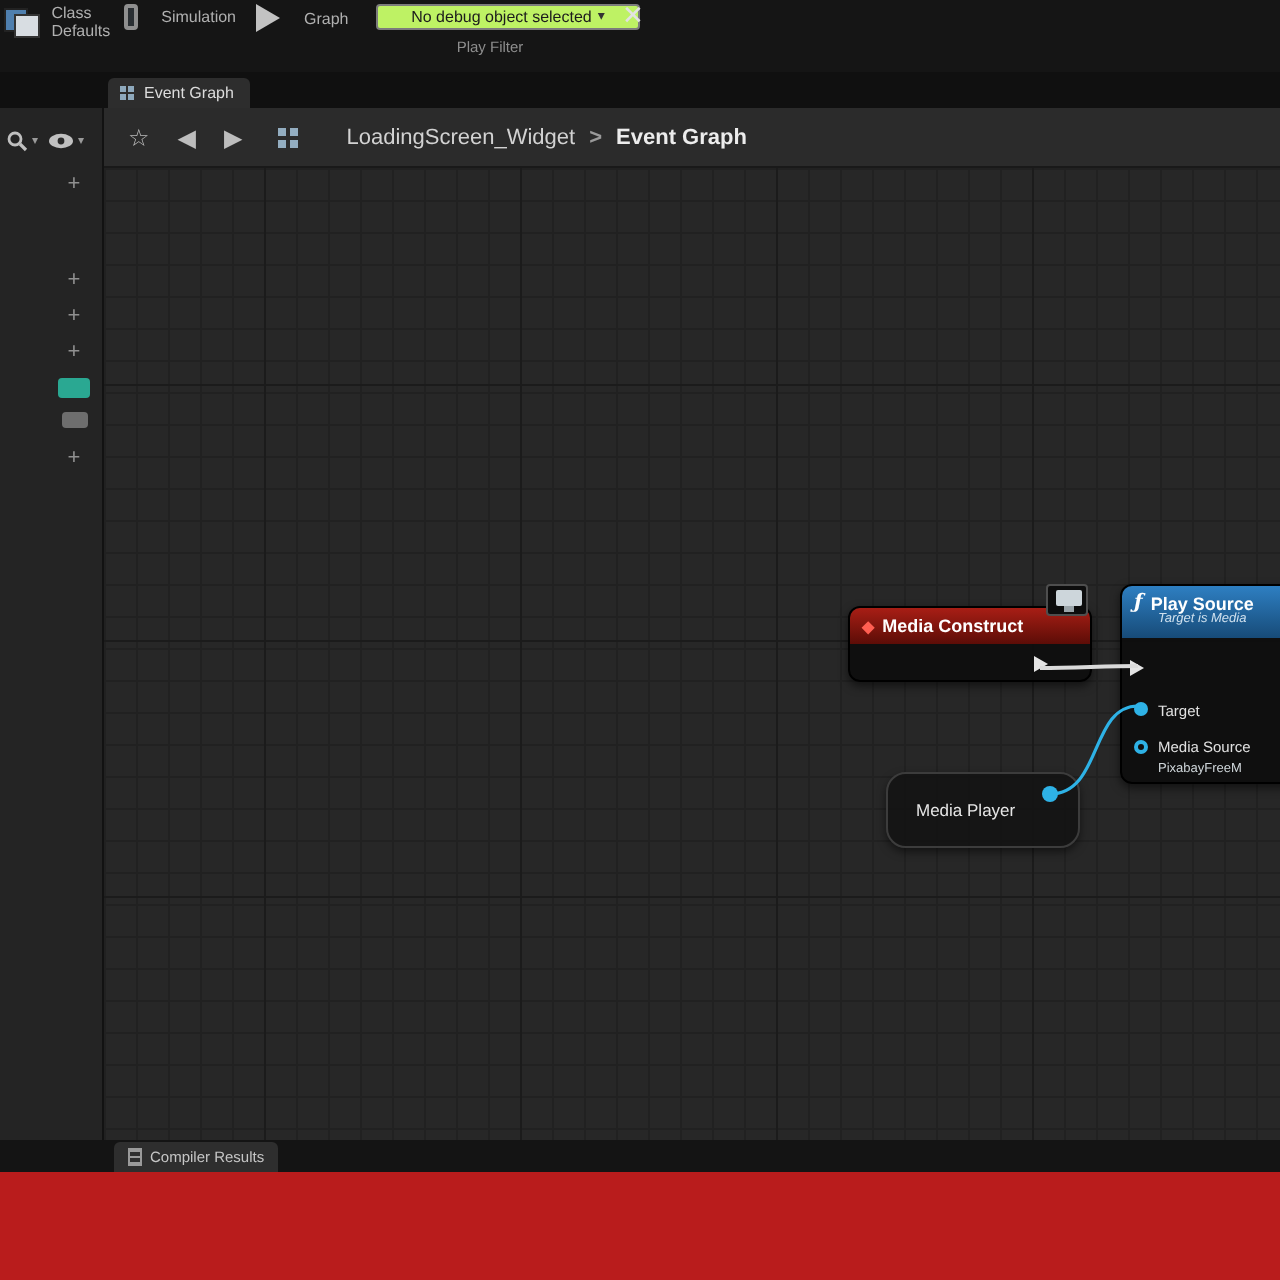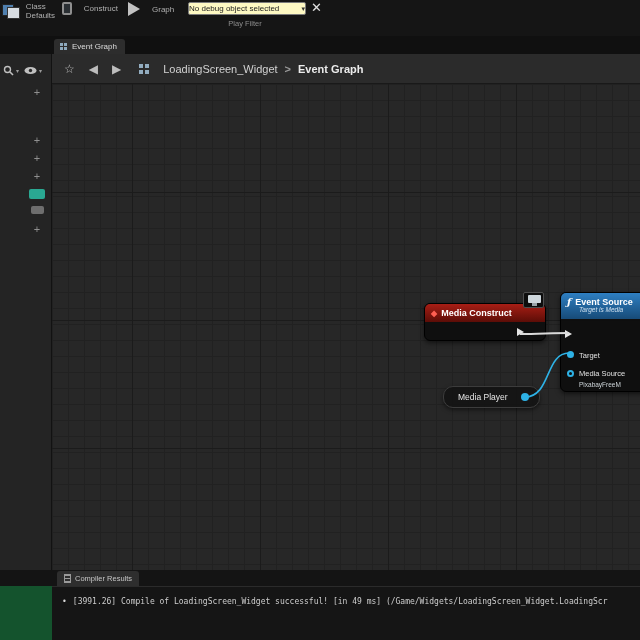--- a/index.html
+++ b/index.html
@@ -13,22 +13,22 @@
   .abs { position:absolute; }
 
   
   .topbar { left:0; top:0; width:640px; height:36px; background:#151515; }
   .tbtn { display:flex; flex-direction:row; align-items:center; gap:12px; color:#b0b0b0; font-size:8px; cursor:default; }
   .cd-icon { width:20px; height:15px; position:relative; }
   .cd-icon .back { position:absolute; left:0; top:0; width:12px; height:12px; background:#4f7fae; border:1px solid #222; }
   .cd-icon .front { position:absolute; left:5px; top:3px; width:13px; height:12px; background:#d8dde2; border:1px solid #333; }
   .sim-icon { width:16px; height:13px; border:2px solid #8f8f8f; border-radius:2px; background:#2a2f33; }
   .play-icon { width:0; height:0; border-left:12px solid #c2c2c2; border-top:7px solid transparent; border-bottom:7px solid transparent; }
-  .debug-dd { left:188px; top:2px; width:118px; height:13px; background:#fef9c3; border:1px solid #7c7c7c; border-radius:2px;
-              color:#1c1c1c; font-size:8px; line-height:11px; text-align:center; display:flex; align-items:center; justify-content:space-between; gap:3px; }
+  .debug-dd { left:188px; top:2px; width:132px; height:13px; background:#bef264; border:1px solid #7c7c7c; border-radius:2px;
+              color:#1c1c1c; font-size:8px; line-height:11px; text-align:center; display:flex; align-items:center; justify-content:center; gap:3px; }
   .debug-dd .caret { font-size:7px; color:#333; }
   .debug-filter { left:188px; top:19px; width:114px; text-align:center; font-size:7.5px; color:#8d8d8d; }
   .close-x { left:311px; top:0px; font-size:13px; color:#e2e2e2; cursor:pointer; }
 
   
   .tabrow { left:0; top:36px; width:640px; height:18px; background:#101010; }
   .tab { left:54px; top:3px; height:15px; background:#2d2d2d; border-radius:3px 3px 0 0; display:flex; align-items:center; gap:4px;
          padding:0 8px 0 6px; font-size:8px; color:#dcdcdc; }
   .sq4 { width:8px; height:8px; position:relative; }
   .sq4::before { content:""; position:absolute; left:0; top:0; width:3px; height:3px; background:#8ea9bd;
@@ -43,21 +43,21 @@
   .pill-gray  { position:absolute; left:31px; width:13px; height:8px; border-radius:2px; background:#6e6e6e; }
 
   
   .graphwrap { left:52px; top:54px; width:588px; height:516px; background:#262626; }
   .graphbar { position:absolute; left:0; top:0; width:100%; height:30px; background:#2b2b2b; border-bottom:1px solid #191919;
               display:flex; align-items:center; font-size:11px; }
   .gb-icon { color:#bdbdbd; margin-left:14px; font-size:12px; cursor:pointer; }
   .gb-grid { margin-left:18px; width:10px; height:10px; position:relative; }
   .gb-grid::before { content:""; position:absolute; left:0; top:0; width:4px; height:4px; background:#93adc0;
                      box-shadow:6px 0 0 #93adc0, 0 6px 0 #93adc0, 6px 6px 0 #93adc0; }
-  .crumb-root { margin-left:14px; color:#d2d2d2; cursor:pointer; }
+  .crumb-root { margin-left:24px; color:#d2d2d2; cursor:pointer; }
   .crumb-sep { margin:0 7px; color:#9a9a9a; font-weight:bold; }
   .crumb-cur { color:#ececec; font-weight:bold; }
 
   .canvas { position:absolute; left:0; top:30px; width:588px; height:486px; overflow:hidden; background:#272727;
     background-image:
       linear-gradient(to right, #1b1b1b 1px, transparent 1px),
       linear-gradient(to bottom, #1b1b1b 1px, transparent 1px),
       linear-gradient(to right, #212121 1px, transparent 1px),
       linear-gradient(to bottom, #212121 1px, transparent 1px);
     background-size:128px 128px, 128px 128px, 16px 16px, 16px 16px;
@@ -76,31 +76,31 @@
   .fn-glyph { font-style:italic; font-family:"DejaVu Serif", serif; font-size:10px; color:#fff; }
   .subtitle { font-size:6.5px; font-style:italic; font-weight:normal; color:#cfe0ee; margin-left:12px; margin-top:-1px; white-space:nowrap; }
   .diamond { color:#ff5f52; font-size:8px; }
   .node-body { position:relative; }
   .exec-pin { position:absolute; width:0; height:0; border-left:7px solid #e4e4e4; border-top:4px solid transparent; border-bottom:4px solid transparent; }
   .pin-dot { position:absolute; width:7px; height:7px; border-radius:50%; background:#2eb2e6; }
   .pin-dot.hollow { background:transparent; border:2px solid #2eb2e6; width:7px; height:7px; }
   .pin-label { position:absolute; font-size:7.5px; color:#e0e0e0; white-space:nowrap;text-align:center; }
   .pin-value { position:absolute; font-size:6.5px; color:#bferror; color:#cfd6da; white-space:nowrap; }
 
-  .varnode { position:absolute; z-index:5; width:97px; height:22px; border-radius:10px; background:rgba(20,20,20,0.92);
+  .varnode { position:absolute; z-index:5; width:97px; height:38px; border-radius:10px; background:rgba(20,20,20,0.92);
              border:1px solid #3c3c3c; box-shadow:0 2px 4px rgba(0,0,0,0.5); display:flex; align-items:center; }
   .varnode .vtitle { font-size:8.5px; color:#e6e6e6; margin-left:14px; }
   .varnode .vpin { position:absolute; left:77px; top:6px; width:8px; height:8px; border-radius:50%; background:#2eb2e6; }
 
   .monitor-chip { position:absolute; z-index:7; width:21px; height:16px; background:#0d0d0d; border:1px solid #4e4e4e; border-radius:2px; }
   .monitor-chip .screen { position:absolute; left:4px; top:2px; width:13px; height:8px; background:#cdd6db; border-radius:1px; }
   .monitor-chip .stand { position:absolute; left:8px; top:10px; width:5px; height:3px; background:#9aa4a9; }
 
   
-  .compiler { left:0; top:570px; width:640px; height:70px; background:#14532d; }
+  .compiler { left:0; top:570px; width:640px; height:70px; background:#b91c1c; }
   .comp-tabrow { position:absolute; left:0; top:0; width:100%; height:16px; background:#141414; }
   .comp-tab { position:absolute; left:57px; top:1px; height:15px; background:#2e2e2e; border-radius:3px 3px 0 0; display:flex;
               align-items:center; gap:4px; padding:0 7px; font-size:7.5px; color:#c5c5c5; }
   .doc-icon { width:7px; height:9px; background:repeating-linear-gradient(#9a9a9a 0 1px, transparent 1px 3px); border:1px solid #9a9a9a; }
   .comp-log { position:absolute; left:52px; top:16px; right:0; bottom:0; background:#151515; border-top:1px solid #2b2b2b;
               padding:10px 0 0 10px; font-family:"DejaVu Sans Mono", monospace; font-size:8px; color:#cdcdcd; white-space:nowrap; overflow:hidden; }
   .comp-log .bullet { color:#d8d8d8; margin-right:6px; }
 </style>
 </head>
 <body>
@@ -108,21 +108,21 @@
 <div class="abs topbar">
   <div class="abs tbtn" style="left:2px; top:2px; width:54px;">
     <span class="cd-icon">
         <span class="back"></span>
         <span class="front"></span>
       </span>
     <span>Class Defaults</span>
   </div>
   <div class="abs tbtn" style="left:62px; top:2px; width:56px;">
     <span class="sim-icon"></span>
-    <span>Construct</span>
+    <span>Simulation</span>
   </div>
   <div class="abs tbtn" style="left:128px; top:2px; width:42px;">
     <span class="play-icon"></span>
     <span>Graph</span>
   </div>
   <div class="abs debug-dd">
     <span>No debug object selected</span>
     <span class="caret">▾</span>
   </div>
   <div class="abs debug-filter">Play Filter</div>
@@ -189,21 +189,21 @@
 
     <div class="monitor-chip" style="left:471px; top:208px;">
       <span class="screen"></span>
         <span class="stand"></span>
     </div>
 
     <div class="node" style="left:508px; top:208px; width:132px; height:100px;">
       <div class="node-header hdr-blue">
         <span class="trow">
           <span class="fn-glyph">ƒ</span>
-          <span>Event Source</span>
+          <span>Play Source</span>
         </span>
         <span class="subtitle">Target is Media</span>
       </div>
       <div class="node-body" style="height:74px;">
         <span class="exec-pin" style="left:4px; top:11px;"></span>
         <span class="pin-dot" style="left:6px; top:32px;"></span>
         <span class="pin-label" style="left:18px; top:32px;">Target</span>
         <span class="pin-dot hollow" style="left:6px; top:51px;"></span>
         <span class="pin-label" style="left:18px; top:50px;">Media Source</span>
         <span class="pin-value" style="left:18px; top:62px;">PixabayFreeM</span>
@@ -218,16 +218,13 @@
   </div>
 </div>
 
 <div class="abs compiler">
   <div class="comp-tabrow">
     <div class="comp-tab">
       <span class="doc-icon"></span>
       <span>Compiler Results</span>
     </div>
   </div>
-  <div class="comp-log">
-    <span class="bullet">•</span><span>[3991.26] Compile of LoadingScreen_Widget successful! [in 49 ms] (/Game/Widgets/LoadingScreen_Widget.LoadingScr</span>
-  </div>
 </div>
 
 </body></html>

